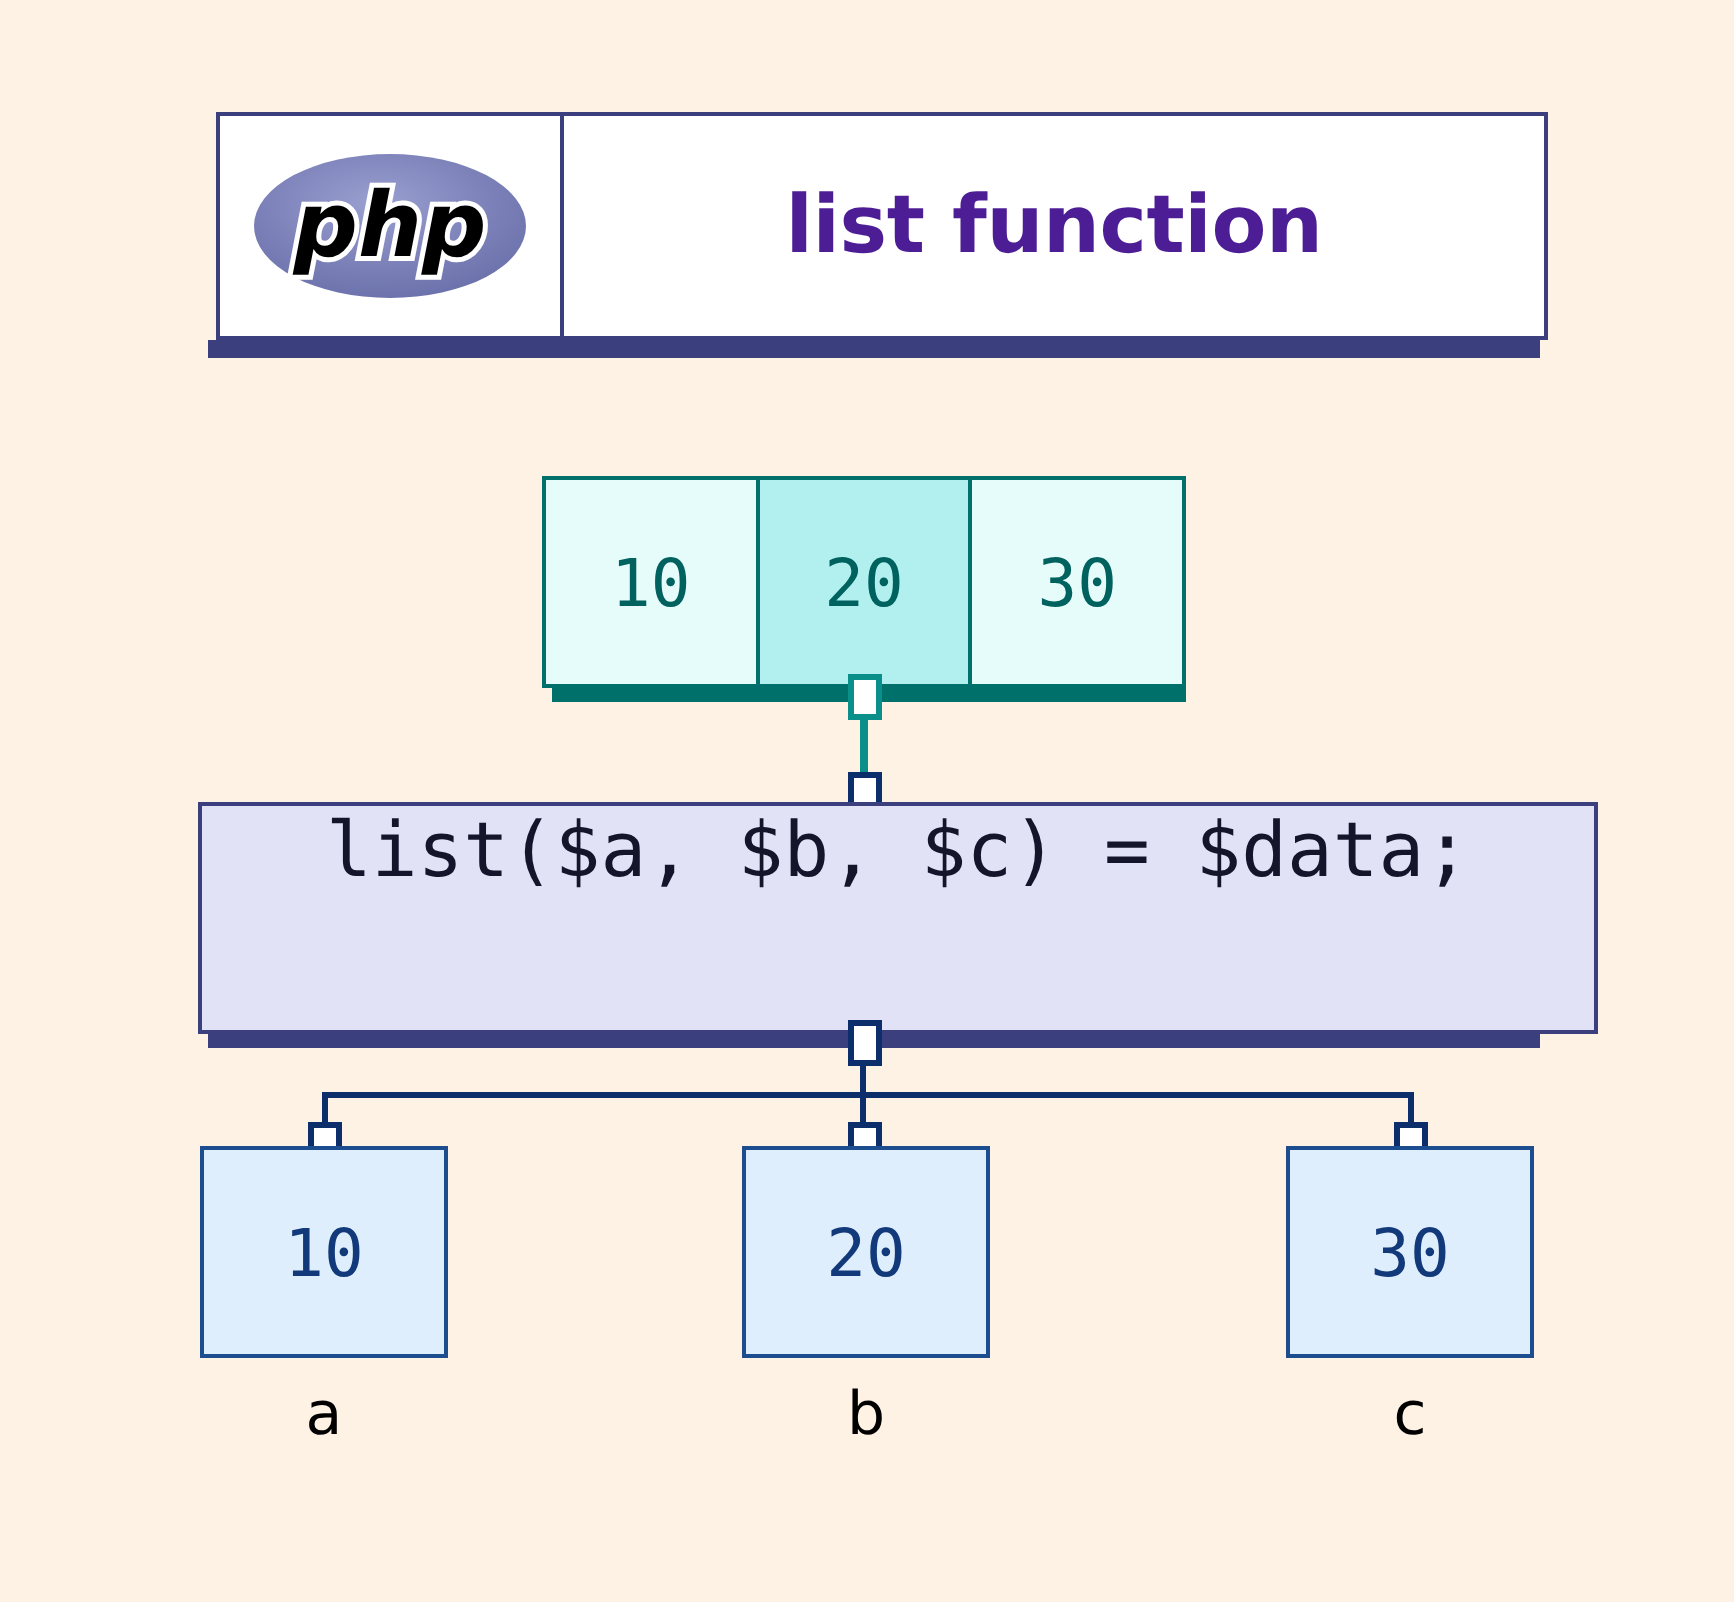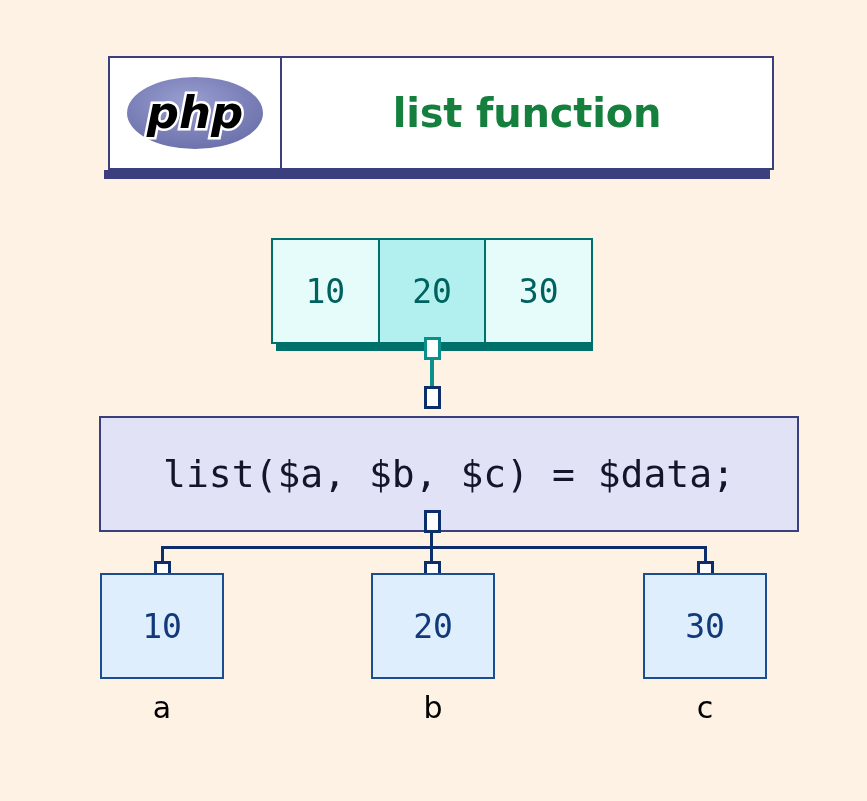--- a/index.html
+++ b/index.html
@@ -49,21 +49,21 @@
   }
   .header-title-cell {
     flex: 1;
     display: flex;
     align-items: center;
     justify-content: center;
   }
   .header-title {
     font-size: 40px;
     font-weight: bold;
-    color: #15803d;
+    color: #4c1d95;
     letter-spacing: -0.2px;
   }
 
   
   .php-logo {
     position: relative;
     width: 138px;
     height: 74px;
   }
   .php-logo svg { display: block; }
@@ -106,28 +106,27 @@
     position: absolute;
     left: 104px;
     top: 512px;
     width: 666px;
     height: 12px;
     background: #3b3f7e;
   }
   .code-box {
     position: absolute;
     left: 99px;
-    top: 416px;
+    top: 401px;
     width: 700px;
     height: 116px;
     box-sizing: border-box;
     border: 2px solid #3b3f7e;
     background: #e2e2f7;
     display: flex;
-    align-items: center;
     justify-content: center;
   }
   .code-text {
     font-family: "DejaVu Sans Mono", monospace;
     font-size: 38px;
     color: #14142b;
     letter-spacing: 0px;
   }
 
   

